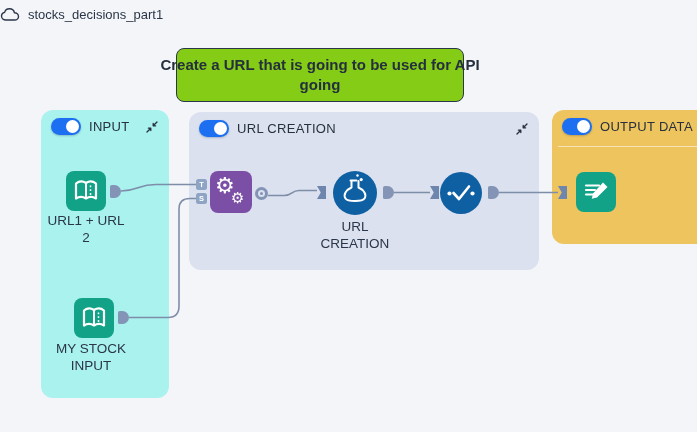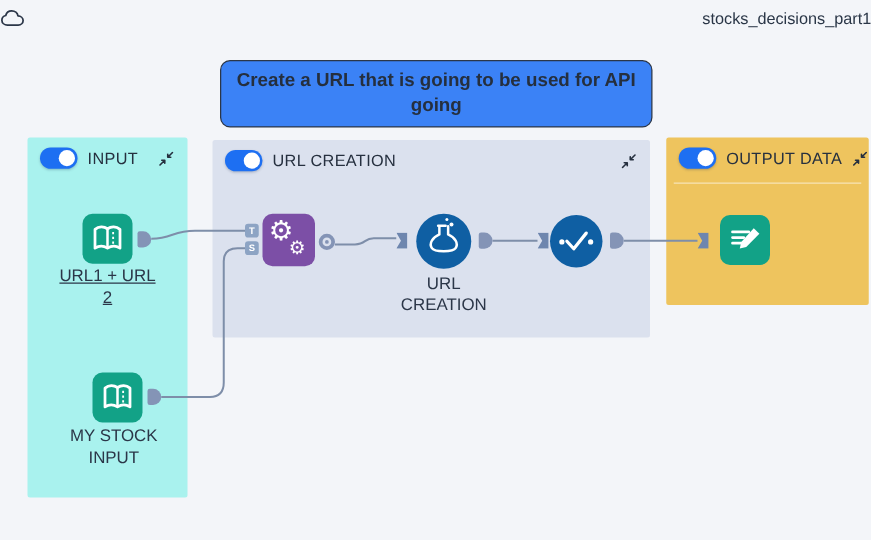--- a/index.html
+++ b/index.html
@@ -7,38 +7,38 @@
     width:697px;height:432px;overflow:hidden;position:relative;
     background:#f3f5f9;
     font-family:"Liberation Sans",sans-serif;
     color:#2b3648;
   }
   .canvas{position:absolute;inset:0;}
 
   
   .flow-header{
     position:absolute;top:7px;left:0;right:0;
-    display:flex;justify-content:space-between;align-items:center;gap:8px;
+    display:flex;justify-content:flex-start;align-items:center;gap:8px;
   }
   .flow-name{font-size:13px;color:#2a3647;}
 
   
   .note{
-    position:absolute;left:176px;top:48px;width:346px;min-height:54px;
-    background:#3b82f6;border:1.5px solid #2b3648;border-radius:8px;
+    position:absolute;left:176px;top:48px;width:288px;min-height:54px;
+    background:#84cc16;border:1.5px solid #2b3648;border-radius:8px;
     display:flex;flex-direction:column;justify-content:center;align-items:center;
     box-sizing:border-box;padding:5px 6px;
   }
   .note-line{
     display:block;white-space:nowrap;text-align:center;
     font-size:15px;font-weight:700;color:#252f3e;line-height:1.35;
   }
 
   
-  .zone{position:absolute;border-radius:2px;}
+  .zone{position:absolute;border-radius:12px;margin-left:19px;}
   .zone-input{left:22px;top:110px;width:128px;height:288px;background:#a9f2ee;}
   .zone-url{left:170px;top:112px;width:350px;height:158px;background:#dbe1ee;}
   .zone-output{left:533px;top:110px;width:162px;height:134px;background:#eec45e;}
   .zone-header{display:flex;align-items:center;gap:8px;padding:8px 10px 0 10px;}
   .zone-label{font-size:13px;color:#26303f;letter-spacing:.3px;white-space:nowrap;}
   .toggle{
     position:relative;flex:0 0 auto;width:30px;height:17px;border-radius:9px;
     background:#1d6ff2;box-shadow:0 1px 2px rgba(20,40,80,.25);cursor:pointer;
   }
   .toggle .knob{position:absolute;right:2px;top:2px;width:13px;height:13px;border-radius:50%;background:#fff;}
@@ -152,21 +152,21 @@
   </svg>
 
   <div class="node-icon sq teal" style="left:66px;top:171px;width:40px;height:40px;">
     <svg width="40" height="40" viewBox="0 0 40 40">
       <path d="M10,12.5 C13,10 17,10 20,12 C23,10 27,10 30,12.5 L30,27.5 C27,25.5 23,25.5 20,27.5 C17,25.5 13,25.5 10,27.5 Z" fill="none" stroke="#ffffff" stroke-width="2.2" stroke-linejoin="round"></path>
       <path d="M20,12 L20,27.5" stroke="#ffffff" stroke-width="2"></path>
       <path d="M24.5,14.5 v1.8 M24.5,18.3 v1.8 M24.5,22.1 v1.8" stroke="#ffffff" stroke-width="1.5"></path>
     </svg>
   </div>
   <div class="port port-out" style="left:110px;top:185px;"></div>
-  <div class="node-label" style="left:46px;top:213px;text-decoration:underline;">URL1 + URL 2</div>
+  <div class="node-label" style="left:46px;top:213px;">URL1 + URL 2</div>
 
   <div class="node-icon sq teal" style="left:74px;top:298px;width:40px;height:40px;">
     <svg width="40" height="40" viewBox="0 0 40 40">
       <path d="M10,12.5 C13,10 17,10 20,12 C23,10 27,10 30,12.5 L30,27.5 C27,25.5 23,25.5 20,27.5 C17,25.5 13,25.5 10,27.5 Z" fill="none" stroke="#ffffff" stroke-width="2.2" stroke-linejoin="round"></path>
       <path d="M20,12 L20,27.5" stroke="#ffffff" stroke-width="2"></path>
       <path d="M24.5,14.5 v1.8 M24.5,18.3 v1.8 M24.5,22.1 v1.8" stroke="#ffffff" stroke-width="1.5"></path>
     </svg>
   </div>
   <div class="port port-out" style="left:118px;top:311px;"></div>
   <div class="node-label" style="left:51px;top:341px;">MY STOCK INPUT</div>

